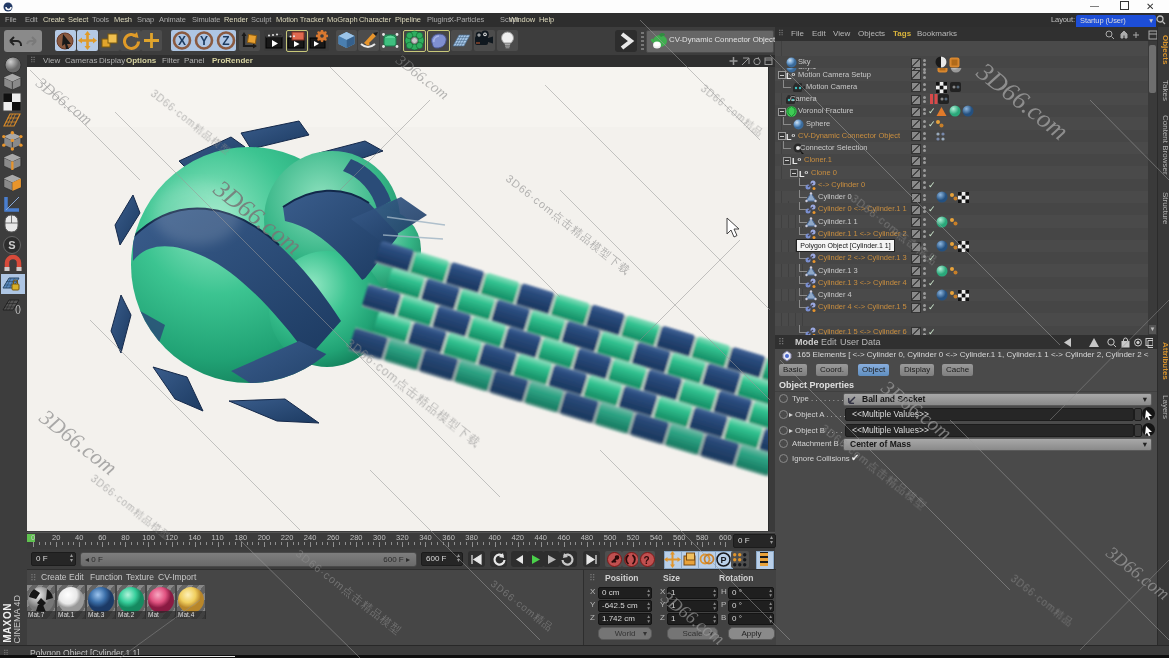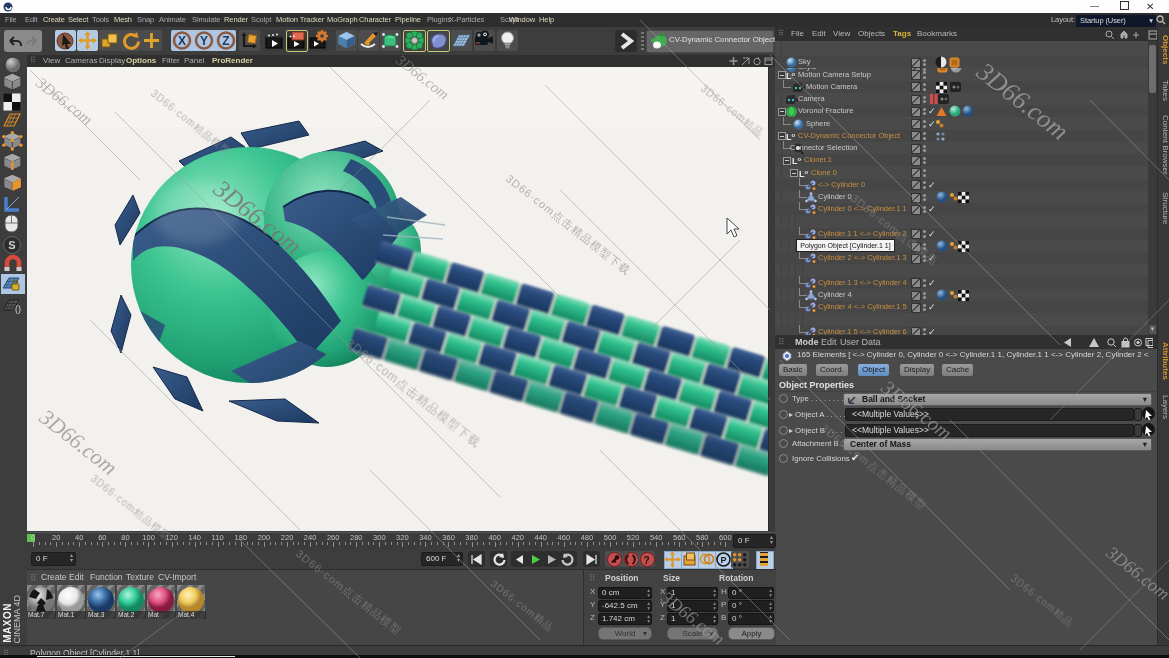--- a/index.html
+++ b/index.html
@@ -84,21 +84,21 @@
     <span class="mb" style="left:276px">Motion Tracker</span>
     <span class="mb" style="left:327px">MoGraph</span>
     <span class="mb" style="left:359px">Character</span>
     <span class="mb" style="left:395px">Pipeline</span>
     <span style="left:427px">Plugins</span>
     <span style="left:449px">X-Particles</span>
     <span style="left:500px">Script</span>
     <span class="mb" style="left:509px">Window</span>
     <span class="mb" style="left:539px">Help</span>
 <span style="left:1051px;color:#c0c0c0">Layout:</span>
-<span style="left:1076px;top:1.5px;width:76px;height:15px;background:#0f172a;border-radius:2px;color:#dcdcdc;padding-left:4px;line-height:11px;">Startup (User)<span style="position:absolute;right:3px;color:#ccc">▾</span></span>
+<span style="left:1076px;top:1.5px;width:76px;height:15px;background:#1d4ed8;border-radius:2px;color:#dcdcdc;padding-left:4px;line-height:11px;">Startup (User)<span style="position:absolute;right:3px;color:#ccc">▾</span></span>
 <svg style="position:absolute;left:1156px;top:2px" width="10" height="10">
       <circle cx="4" cy="4" r="3" fill="none" stroke="#bbb" stroke-width="1.3"></circle>
       <path d="M6.5 6.5L9 9" stroke="#bbb" stroke-width="1.3"></path>
     </svg>
 </div>
 <div id="toolbar" class="abs">
 <div style="position:absolute;left:4px;top:3px;width:38px;height:22px;background:#8a8a8a;border-radius:3px;"></div>
 <svg class="abs" style="left:6px;top:5px" width="18" height="18">
       <path d="M4 9 L8 5 M4 9 L8 13 M4 9 h7 a4 4 0 0 1 4 4 v1" fill="none" stroke="#222" stroke-width="2"></path>
     </svg>
@@ -708,21 +708,21 @@
 </div>
 <div class="trow" style="top:52.0px">
 <svg class="ti" style="left:11px;top:2px" width="12" height="9">
           <rect x="0" y="2" width="9" height="7" rx="1.5" fill="#2a2a2a"></rect>
           <circle cx="3" cy="1.8" r="1.8" fill="#2a2a2a"></circle>
           <circle cx="7" cy="1.5" r="2" fill="#2a2a2a"></circle>
           <circle cx="3" cy="5" r="1.2" fill="#3fbfbf"></circle>
           <circle cx="7" cy="5" r="1.2" fill="#3fbfbf"></circle>
           <path d="M9 4l3-1v4l-3-1z" fill="#2a2a2a"></path>
         </svg>
-<span class="" style="position:absolute;left:23px;top:0">Camera</span>
+<span class="" style="position:absolute;left:15px;top:0">Camera</span>
 <span class="laybox" style="left:136px"></span>
 <span class="vdot" style="left:148px;top:2.5px"></span>
         <span class="vdot" style="left:148px;top:7px"></span>
 <svg class="ti" style="left:155px;top:1px" width="8" height="11">
           <rect x="0" y="0" width="3" height="10" fill="#d84a4a"></rect>
           <rect x="4.5" y="0" width="3" height="10" fill="#d84a4a"></rect>
         </svg>
 <svg class="ti" style="left:163px;top:1px" width="11" height="11">
           <rect width="11" height="10" rx="2" fill="#222"></rect>
           <circle cx="4" cy="5" r="1.5" fill="#888"></circle>
@@ -779,21 +779,21 @@
           <circle cx="8" cy="8" r="1.6" fill="#9ab"></circle>
         </svg>
 </div>
 <div class="trow" style="top:101.0px">
         <span class="lline" style="left:8px"></span>
 <svg class="ti" style="left:18px;top:1px" width="11" height="11">
           <circle cx="5" cy="5" r="4.5" fill="#2a2a2a"></circle>
           <circle cx="5" cy="5" r="2" fill="#e8e8e8"></circle>
           <path d="M7 7l4 4-2 .5z" fill="#111"></path>
         </svg>
-<span class="" style="position:absolute;left:15px;top:0">Connector Selection</span>
+<span class="" style="position:absolute;left:25px;top:0">Connector Selection</span>
 <span class="laybox" style="left:136px"></span>
 <span class="vdot" style="left:148px;top:2.5px"></span>
         <span class="vdot" style="left:148px;top:7px"></span>
 </div>
 <div class="trow alt" style="top:113.2px">
 <span class="expb" style="left:8px"></span>
 <span class="ti nullI" style="left:17px">L<i>o</i></span>
 <span class="orangetxt" style="position:absolute;left:29px;top:0">Cloner.1</span>
 <span class="laybox" style="left:136px"></span>
 <span class="vdot" style="left:148px;top:2.5px"></span>
@@ -856,20 +856,40 @@
           <circle cx="8" cy="3" r="2.5" fill="#9aa8e0"></circle>
           <path d="M3 7L8 3" stroke="#445" stroke-width="1.2"></path>
           <circle cx="9" cy="8.5" r="1.5" fill="#e8952c"></circle>
         </svg>
 <span class="orangetxt" style="position:absolute;left:43px;top:0">Cylinder 0 &lt;-&gt; Cylinder.1 1</span>
 <span class="laybox" style="left:136px"></span>
 <span class="vdot" style="left:148px;top:2.5px"></span>
         <span class="vdot" style="left:148px;top:7px"></span>
 <span class="ti" style="left:153px;top:0;color:#cfe8cf;font-size:9px;">✓</span>
 </div>
+<div class="trow" style="top:174.5px">
+        <span class="lline" style="left:24px"></span>
+<svg class="ti" style="left:30px;top:1px" width="12" height="11">
+          <path d="M6 1L11 9H1z" fill="#8fa8c8" stroke="#4a6a9a" stroke-width="1"></path>
+          <circle cx="6" cy="1.5" r="1.2" fill="#ccd"></circle>
+          <circle cx="1.5" cy="9" r="1.2" fill="#ccd"></circle>
+          <circle cx="10.5" cy="9" r="1.2" fill="#ccd"></circle>
+        </svg>
+<span class="" style="position:absolute;left:43px;top:0">Cylinder.1 1</span>
+<span class="laybox" style="left:136px"></span>
+<span class="vdot" style="left:148px;top:2.5px"></span>
+        <span class="vdot" style="left:148px;top:7px"></span>
+<svg class="ti" style="left:161px;top:0" width="12" height="12">
+          <circle cx="6" cy="6" r="5.5" fill="url(#gteal)"></circle>
+        </svg>
+<svg class="ti" style="left:174px;top:1px" width="10" height="11">
+          <circle cx="3" cy="3" r="2" fill="#e8a23a"></circle>
+          <circle cx="6.5" cy="6.5" r="2" fill="#c87f28"></circle>
+        </svg>
+</div>
 <div class="trow alt" style="top:186.8px">
         <span class="lline" style="left:24px"></span>
 <svg class="ti" style="left:30px;top:1px" width="12" height="11">
           <circle cx="3" cy="7" r="2.5" fill="#7a8fd0"></circle>
           <circle cx="8" cy="3" r="2.5" fill="#9aa8e0"></circle>
           <path d="M3 7L8 3" stroke="#445" stroke-width="1.2"></path>
           <circle cx="9" cy="8.5" r="1.5" fill="#e8952c"></circle>
         </svg>
 <span class="orangetxt" style="position:absolute;left:43px;top:0">Cylinder.1 1 &lt;-&gt; Cylinder 2</span>
 <span class="laybox" style="left:136px"></span>
@@ -911,20 +931,40 @@
           <circle cx="3" cy="7" r="2.5" fill="#7a8fd0"></circle>
           <circle cx="8" cy="3" r="2.5" fill="#9aa8e0"></circle>
           <path d="M3 7L8 3" stroke="#445" stroke-width="1.2"></path>
           <circle cx="9" cy="8.5" r="1.5" fill="#e8952c"></circle>
         </svg>
 <span class="orangetxt" style="position:absolute;left:43px;top:0">Cylinder 2 &lt;-&gt; Cylinder.1 3</span>
 <span class="laybox" style="left:136px"></span>
 <span class="vdot" style="left:148px;top:2.5px"></span>
         <span class="vdot" style="left:148px;top:7px"></span>
 <span class="ti" style="left:153px;top:0;color:#cfe8cf;font-size:9px;">✓</span>
+</div>
+<div class="trow" style="top:223.5px">
+        <span class="lline" style="left:24px"></span>
+<svg class="ti" style="left:30px;top:1px" width="12" height="11">
+          <path d="M6 1L11 9H1z" fill="#8fa8c8" stroke="#4a6a9a" stroke-width="1"></path>
+          <circle cx="6" cy="1.5" r="1.2" fill="#ccd"></circle>
+          <circle cx="1.5" cy="9" r="1.2" fill="#ccd"></circle>
+          <circle cx="10.5" cy="9" r="1.2" fill="#ccd"></circle>
+        </svg>
+<span class="" style="position:absolute;left:43px;top:0">Cylinder.1 3</span>
+<span class="laybox" style="left:136px"></span>
+<span class="vdot" style="left:148px;top:2.5px"></span>
+        <span class="vdot" style="left:148px;top:7px"></span>
+<svg class="ti" style="left:161px;top:0" width="12" height="12">
+          <circle cx="6" cy="6" r="5.5" fill="url(#gteal)"></circle>
+        </svg>
+<svg class="ti" style="left:174px;top:1px" width="10" height="11">
+          <circle cx="3" cy="3" r="2" fill="#e8a23a"></circle>
+          <circle cx="6.5" cy="6.5" r="2" fill="#c87f28"></circle>
+        </svg>
 </div>
 <div class="trow alt" style="top:235.8px">
         <span class="lline" style="left:24px"></span>
 <svg class="ti" style="left:30px;top:1px" width="12" height="11">
           <circle cx="3" cy="7" r="2.5" fill="#7a8fd0"></circle>
           <circle cx="8" cy="3" r="2.5" fill="#9aa8e0"></circle>
           <path d="M3 7L8 3" stroke="#445" stroke-width="1.2"></path>
           <circle cx="9" cy="8.5" r="1.5" fill="#e8952c"></circle>
         </svg>
 <span class="orangetxt" style="position:absolute;left:43px;top:0">Cylinder.1 3 &lt;-&gt; Cylinder 4</span>
@@ -1237,20 +1277,24 @@
 <div class="fld" style="left:706px;top:1px;width:41px;height:12px;font-size:8px;line-height:12px;">
       <span style="position:absolute;left:4px">0 F</span>
       <span style="position:absolute;right:2px;top:0;color:#999;font-size:6px;line-height:5px;">▴<br>▾</span>
     </div>
   </div>
 <div id="transport" class="abs">
     <div class="fld" style="left:4px;top:3px;width:43px;height:12px;font-size:8px;line-height:12px;">
       <span style="position:absolute;left:4px">0 F</span>
       <span style="position:absolute;right:2px;top:0;color:#999;font-size:6px;line-height:5px;">▴<br>▾</span>
     </div>
+<div style="position:absolute;left:53px;top:3px;width:335px;height:13px;background:linear-gradient(#7e7e7e,#6a6a6a);border:1px solid #4a4a4a;border-radius:3px;">
+<span style="position:absolute;left:4px;top:0;color:#2a2a2a;font-size:8px;line-height:13px;">◂ 0 F</span>
+<span style="position:absolute;right:6px;top:0;color:#2a2a2a;font-size:8px;line-height:13px;">600 F ▸</span>
+    </div>
 <div class="fld" style="left:394px;top:3px;width:40px;height:12px;font-size:8px;line-height:12px;">
       <span style="position:absolute;left:4px">600 F</span>
       <span style="position:absolute;right:2px;top:0;color:#999;font-size:6px;line-height:5px;">▴<br>▾</span>
     </div>
 <div class="tbtn" style="left:441px"></div>
     <svg style="position:absolute;left:441px;top:2px" width="17" height="17">
       <path d="M4 4v9M13 4v9l-7-4.5z" stroke="#e8e8e8" fill="#e8e8e8" stroke-width="1.2"></path>
     </svg>
 <div class="tbtn" style="left:463px"></div>
     <svg style="position:absolute;left:463px;top:2px" width="17" height="17">

